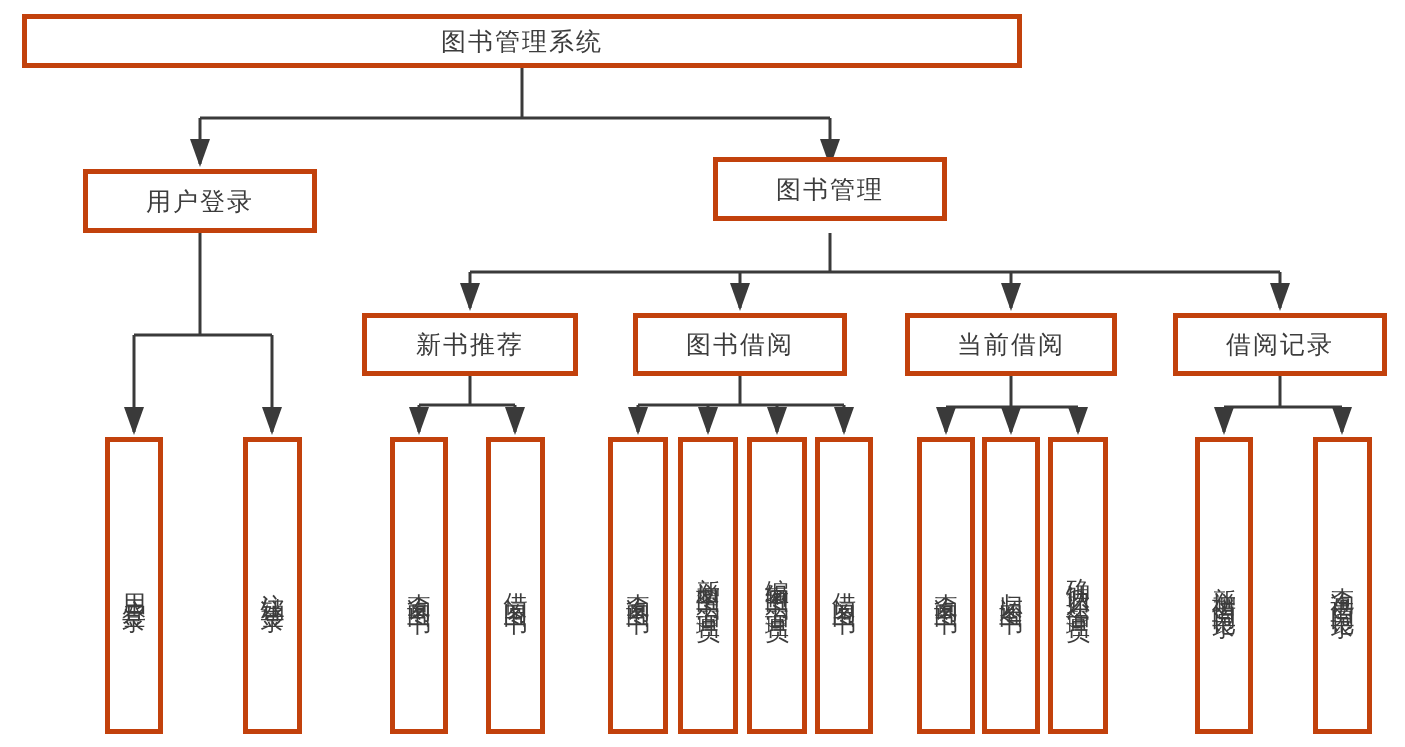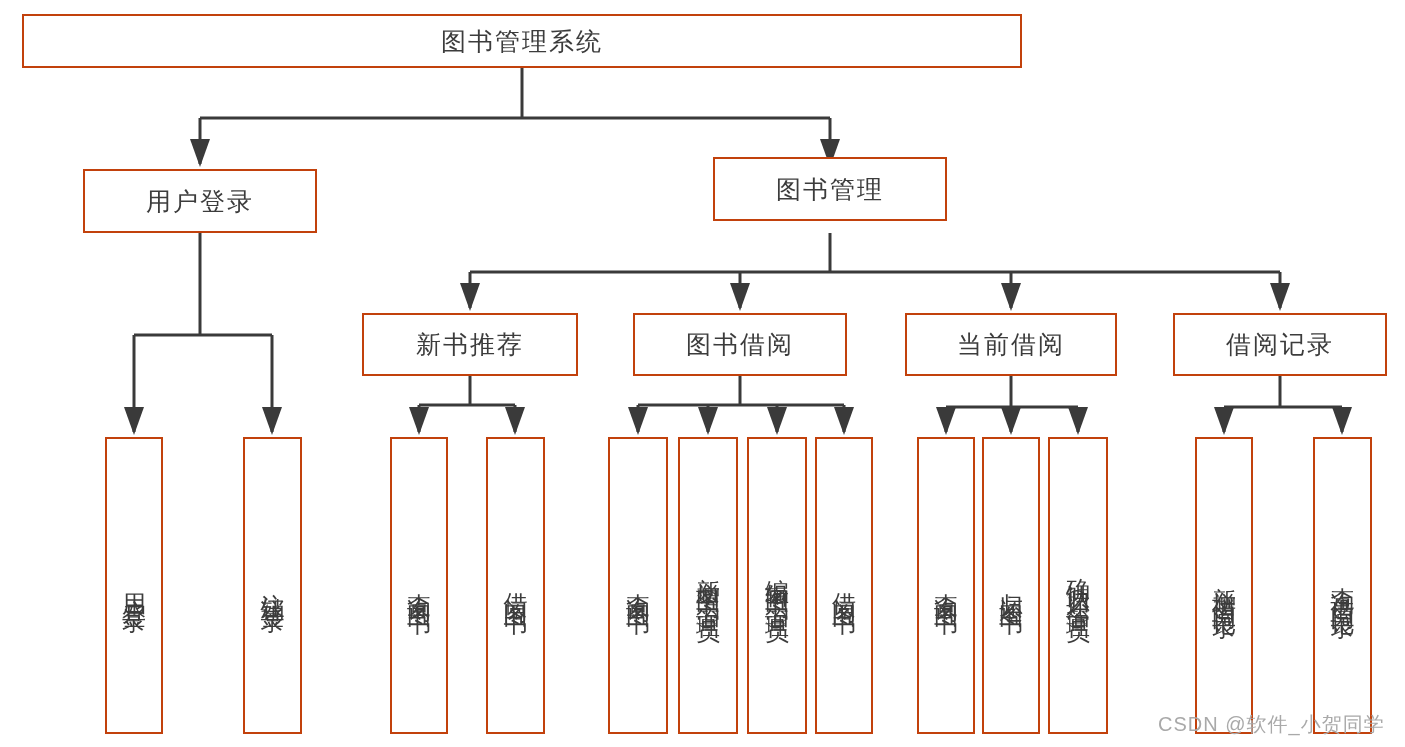--- a/index.html
+++ b/index.html
@@ -7,21 +7,21 @@
     position:relative;
     width:1405px;height:747px;
     background:#ffffff;
     font-family:"Liberation Sans",sans-serif;
     overflow:hidden;
   }
   svg.connectors{position:absolute;left:0;top:0;z-index:1;}
   .node{
     position:absolute;
     box-sizing:border-box;
-    border:2px solid #c2410c;
+    border:5px solid #c2410c;
     background:#ffffff;
     display:flex;align-items:center;justify-content:center;
     color:#3c3c3c;
     z-index:2;
   }
   .node.h{font-size:25px;letter-spacing:2px;}
   .node.root{font-size:25px;letter-spacing:2px;}
   .node.v{font-size:24px;}
   .vtext{
     writing-mode:vertical-rl;
@@ -142,15 +142,14 @@
     <span class="vtext">确认归还（管理员）</span>
   </div>
 
   <div class="node v" style="left:1195px;top:437px;width:58px;height:297px;">
     <span class="vtext">新增借阅记录</span>
   </div>
   <div class="node v" style="left:1313px;top:437px;width:59px;height:297px;">
     <span class="vtext">查询借阅记录</span>
   </div>
 
-  <div class="watermark">CSDN @软件_小贺同学</div>
 
 </div>
 
 </body></html>

